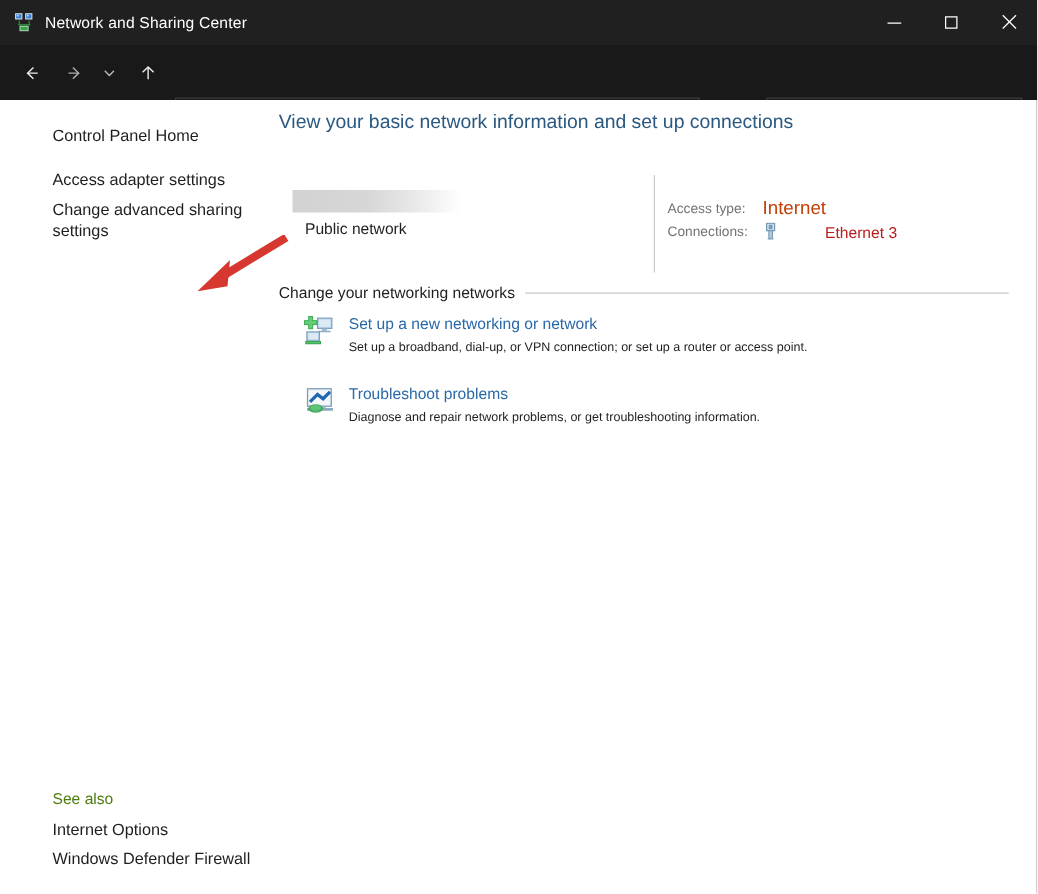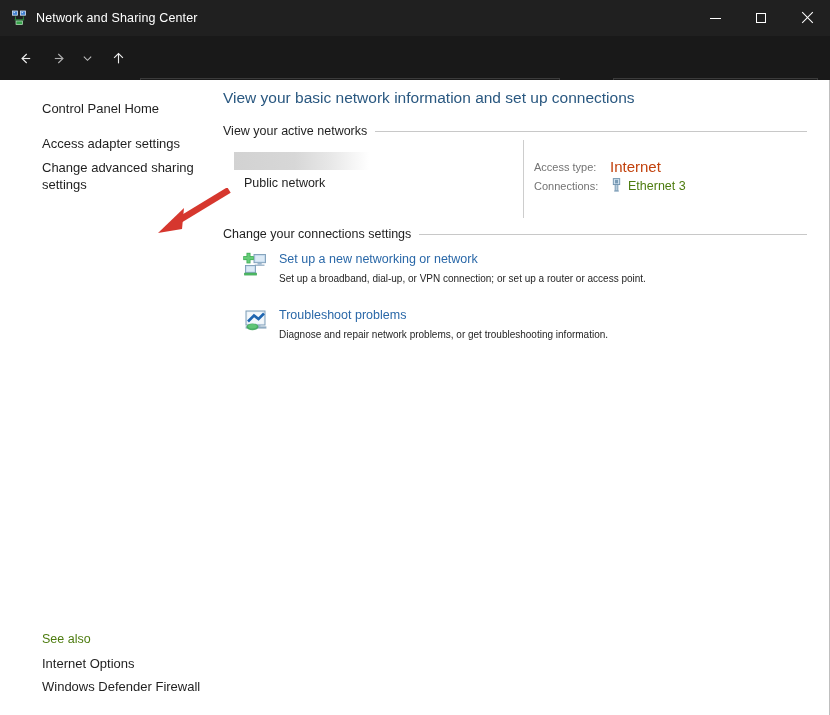--- a/index.html
+++ b/index.html
@@ -209,21 +209,21 @@
   }
   #net-details {
     position: absolute; left: 312px; top: 77px;
   }
   .detail-row { display: flex; align-items: center; height: 19px; }
   .detail-label {
     color: #737373; font-size: 11px; width: 76px; flex: none;
   }
   .detail-value { color: #c2410c; font-size: 15px; }
   .detail-link {
-    color: #4d7c0f; font-size: 12.5px; cursor: default;
+    color: #b91c1c; font-size: 12.5px; cursor: default; margin-left: 32px;
   }
   #eth-icon { width: 13px; height: 15px; margin-right: 5px; flex: none; position: relative; }
 
   
   .task {
     position: absolute; left: 1px;
     width: 580px;
   }
   .task-icon {
     position: absolute; left: 20px; top: 0;
@@ -360,24 +360,20 @@
       <svg id="annotation-arrow" viewBox="0 0 80 50">
         <path d="M78 2 L22 36" stroke="#d6372e" stroke-width="6.5" stroke-linecap="butt"></path>
         <path d="M7 45 L33 20 L31 41 Z" fill="#d6372e"></path>
       </svg>
     </div>
 
     <div id="rightpane">
 
       <div id="page-title">View your basic network information and set up connections</div>
 
-      <div class="section-head" id="sec-active">
-        <span class="sh-text">View your active networks</span>
-        <span class="sh-rule"></span>
-      </div>
 
       <div id="net-redacted"></div>
       <div id="net-type">Public network</div>
       <div id="net-divider"></div>
 
       <div id="net-details">
         <div class="detail-row">
           <span class="detail-label">Access type:</span>
           <span class="detail-value">Internet</span>
         </div>
@@ -389,21 +385,21 @@
               <rect x="5" y="1.8" width="3" height="3.6" fill="#7a9cb6"></rect>
               <rect x="5.1" y="6.6" width="2.8" height="6" fill="#b7ccdd" stroke="#6f92ad" stroke-width="0.8"></rect>
               <rect x="4.2" y="12.4" width="4.6" height="1.3" fill="#8fabc2"></rect>
             </svg>
           </span>
           <span class="detail-link">Ethernet 3</span>
         </div>
       </div>
 
       <div class="section-head" id="sec-change">
-        <span class="sh-text">Change your connections settings</span>
+        <span class="sh-text">Change your networking networks</span>
         <span class="sh-rule"></span>
       </div>
 
       <div class="task" id="task-setup">
         <span class="task-icon">
           <svg width="26" height="26" viewBox="0 0 26 26">
             <rect x="11" y="2.5" width="11.5" height="8.2" fill="#bcd4ea" stroke="#7d9db8" stroke-width="0.9"></rect>
             <rect x="12.3" y="3.7" width="9" height="5.8" fill="#dceaf6"></rect>
             <rect x="14.5" y="10.8" width="4.2" height="1.8" fill="#9bb6cd"></rect>
             <rect x="11.7" y="12.6" width="9.8" height="1.2" fill="#8fabc2"></rect>

